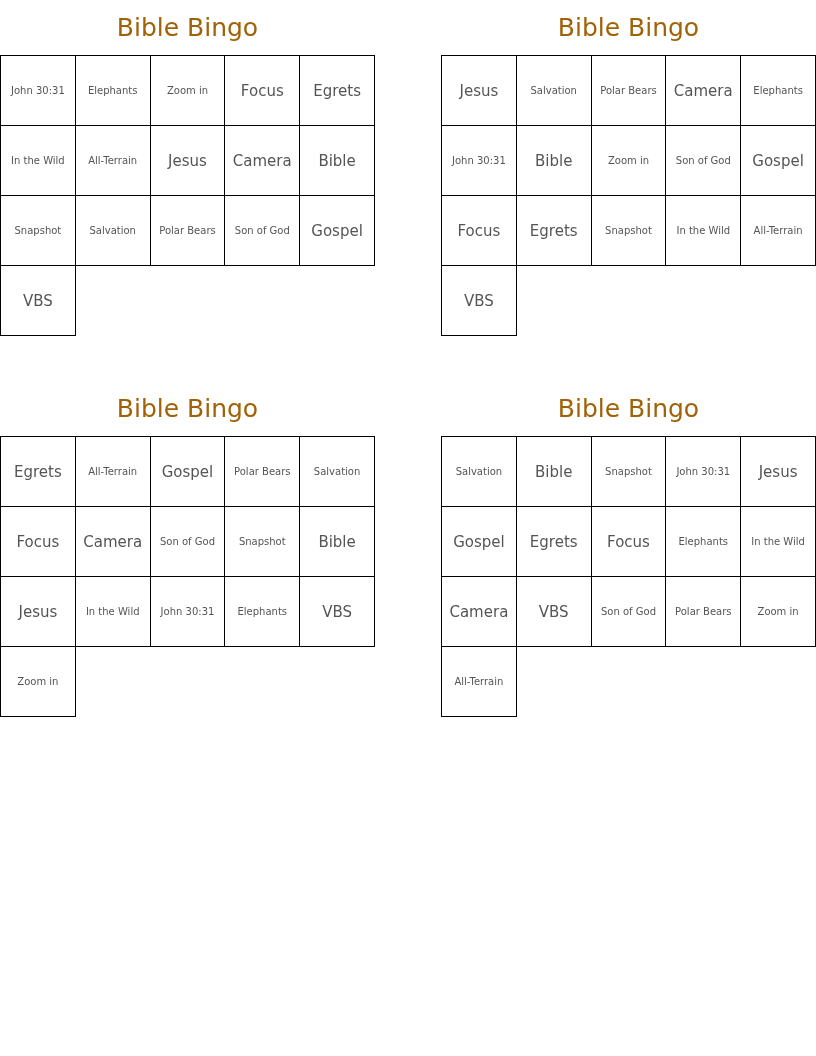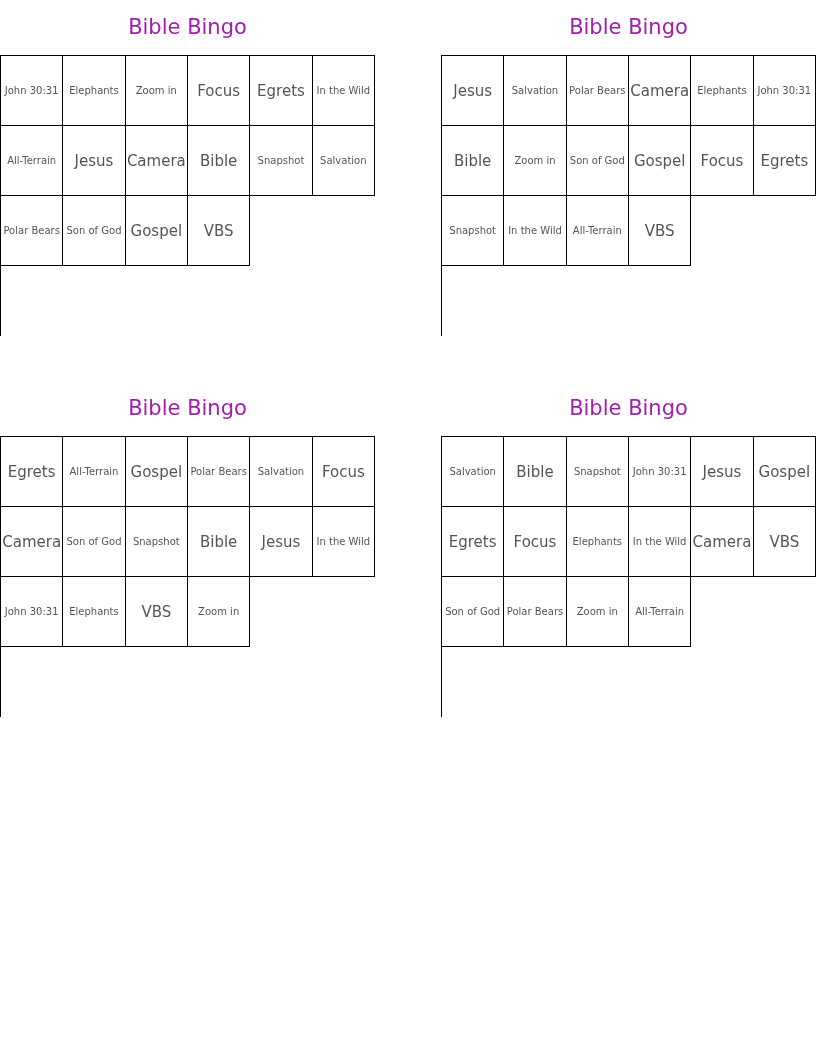--- a/index.html
+++ b/index.html
@@ -1,21 +1,21 @@
 <!DOCTYPE html>
 <html><head>
 <meta charset="utf-8">
 <style>
   html, body { margin: 0; padding: 0; background: #ffffff; }
   body { width: 816px; height: 1056px; position: relative; overflow: hidden;
          font-family: "DejaVu Sans", sans-serif; }
   .card { position: absolute; width: 375px; }
   .card-title { height: 55px; line-height: 55px; text-align: center;
-                font-size: 21px; color: #a21caf; font-family: "DejaVu Sans", sans-serif; }
-  .grid { display: grid; grid-template-columns: repeat(6, 1fr); grid-template-rows: repeat(4, 70px);
+                font-size: 25px; color: #a16207; font-family: "DejaVu Sans", sans-serif; }
+  .grid { display: grid; grid-template-columns: repeat(5, 1fr); grid-template-rows: repeat(4, 70px);
           border-top: 1px solid #000; border-left: 1px solid #000; box-sizing: border-box; width: 375px; }
   .cell { border-right: 1px solid #000; border-bottom: 1px solid #000; display: flex;
           align-items: center; justify-content: center; text-align: center; color: #555;
           font-family: "DejaVu Sans", sans-serif; box-sizing: border-box; }
   .cell.sm { font-size: 10px; }
   .cell.lg { font-size: 15px; text-align: right; }
 </style>
 </head>
 <body>
 

